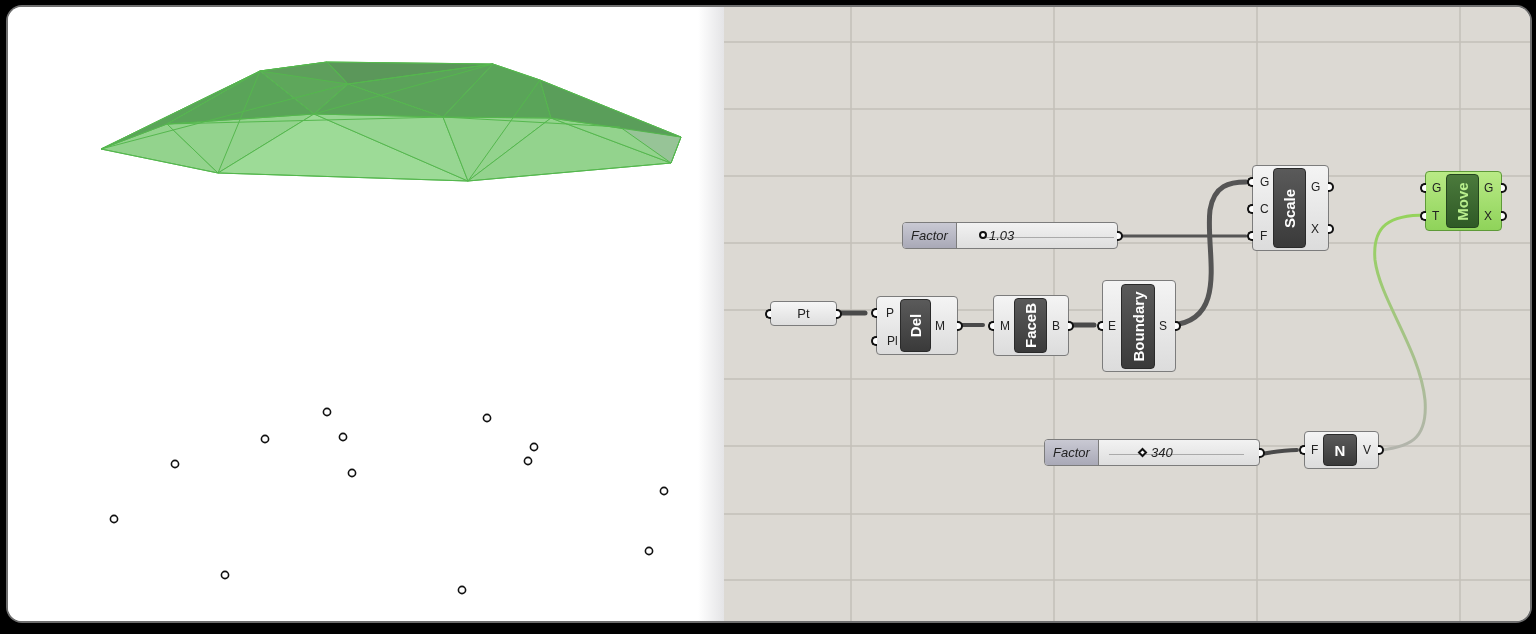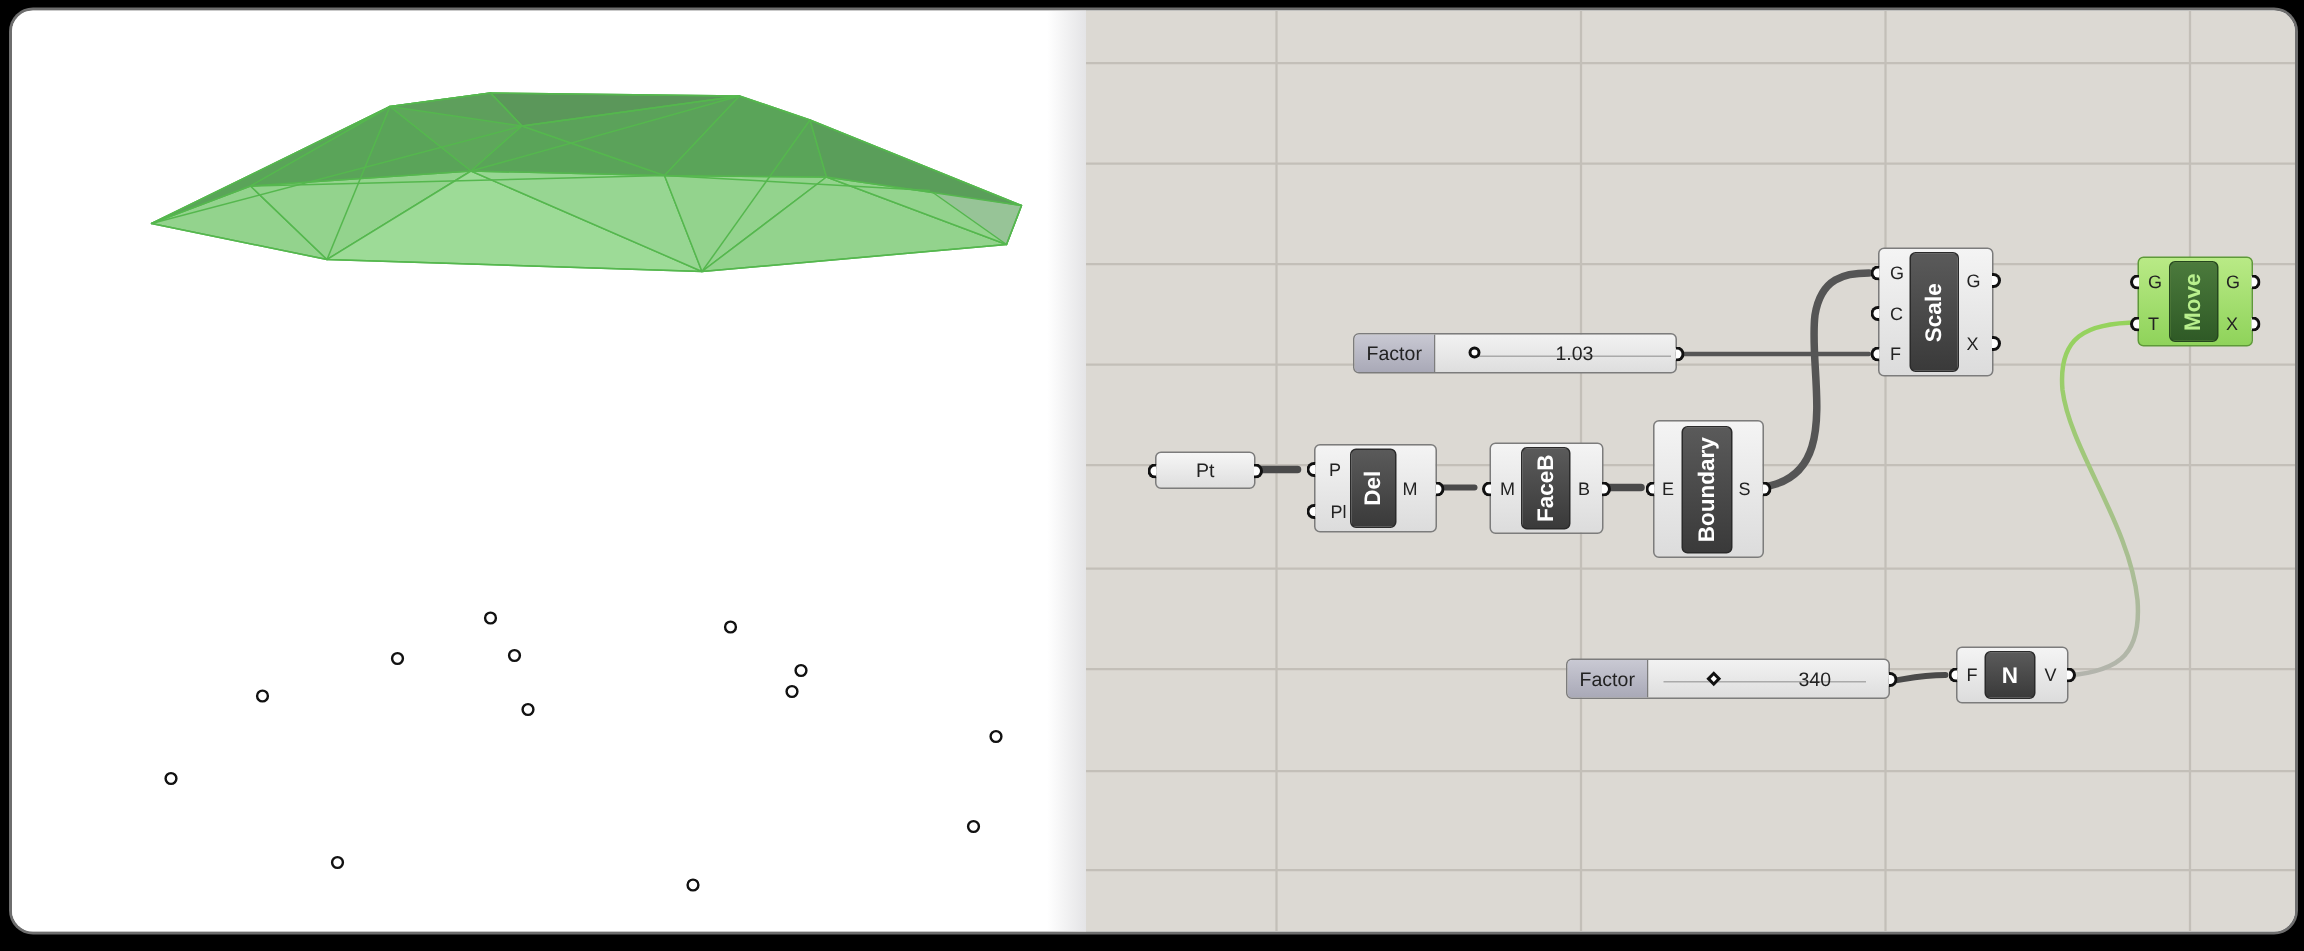--- a/index.html
+++ b/index.html
@@ -9,24 +9,24 @@
   .viewport-shade{position:absolute;left:690px;top:0;width:26px;height:614px;background:linear-gradient(to right,rgba(255,255,255,0),rgba(228,228,230,1));}
   .canvas{position:absolute;left:716px;top:0;width:806px;height:614px;background:#dcd9d3;}
   svg{position:absolute;left:0;top:0;}
   .comp{position:absolute;box-sizing:border-box;border:1px solid #7c7c7c;border-radius:4px;background:linear-gradient(#f4f4f4,#dcdcdc);font-size:12px;color:#222;}
   .comp .lbl{position:absolute;font-size:12px;color:#222;}
   .core{position:absolute;background:linear-gradient(#5a5a5a,#3a3a3a);border:1px solid #2a2a2a;border-radius:4px;box-sizing:border-box;display:flex;align-items:center;justify-content:center;}
   .core span{color:#fff;font-weight:bold;font-size:15px;transform:rotate(-90deg);white-space:nowrap;display:block;}
   .grip{position:absolute;width:6px;height:10px;border:2px solid #111;border-radius:6px;box-sizing:border-box;background:#fff;}
   .grip.in{border-right:none;border-radius:6px 0 0 6px;}
   .grip.out{border-left:none;border-radius:0 6px 6px 0;}
-  .slider{position:absolute;box-sizing:border-box;border:1px solid #7c7c7c;border-radius:4px;background:linear-gradient(#f2f2f2,#dedede);height:27px;}
+  .slider{position:absolute;box-sizing:border-box;border:1px solid #7c7c7c;border-radius:4px;background:linear-gradient(#f2f2f2,#dedede);height:27px;font-style:italic;}
   .slider .name{position:absolute;left:0;top:0;bottom:0;width:53px;background:linear-gradient(#c9c9d3,#a9a9b7);border-right:1px solid #7c7c7c;border-radius:3px 0 0 3px;font-size:13px;color:#222;display:flex;align-items:center;justify-content:center;}
   .slider .track{position:absolute;top:6px;height:8px;border-bottom:1px solid #aaa;}
-  .slider .val{position:absolute;top:5px;font-size:13px;color:#222;margin-left:48px;}
+  .slider .val{position:absolute;top:5px;font-size:13px;color:#222;}
   .param{position:absolute;box-sizing:border-box;border:1px solid #7c7c7c;border-radius:4px;background:linear-gradient(#f6f6f6,#dedede);font-size:13px;color:#222;display:flex;align-items:center;justify-content:center;}
   .move{background:linear-gradient(#b9ea86,#8fd35a);border-color:#5e9a38;}
   .move .core{background:linear-gradient(#4b7a3c,#2f5a26);border-color:#25461f;}
   .move .core span{color:#b9ef8d;}
 </style>
 </head>
 <body>
 
 <div class="frame">
 

